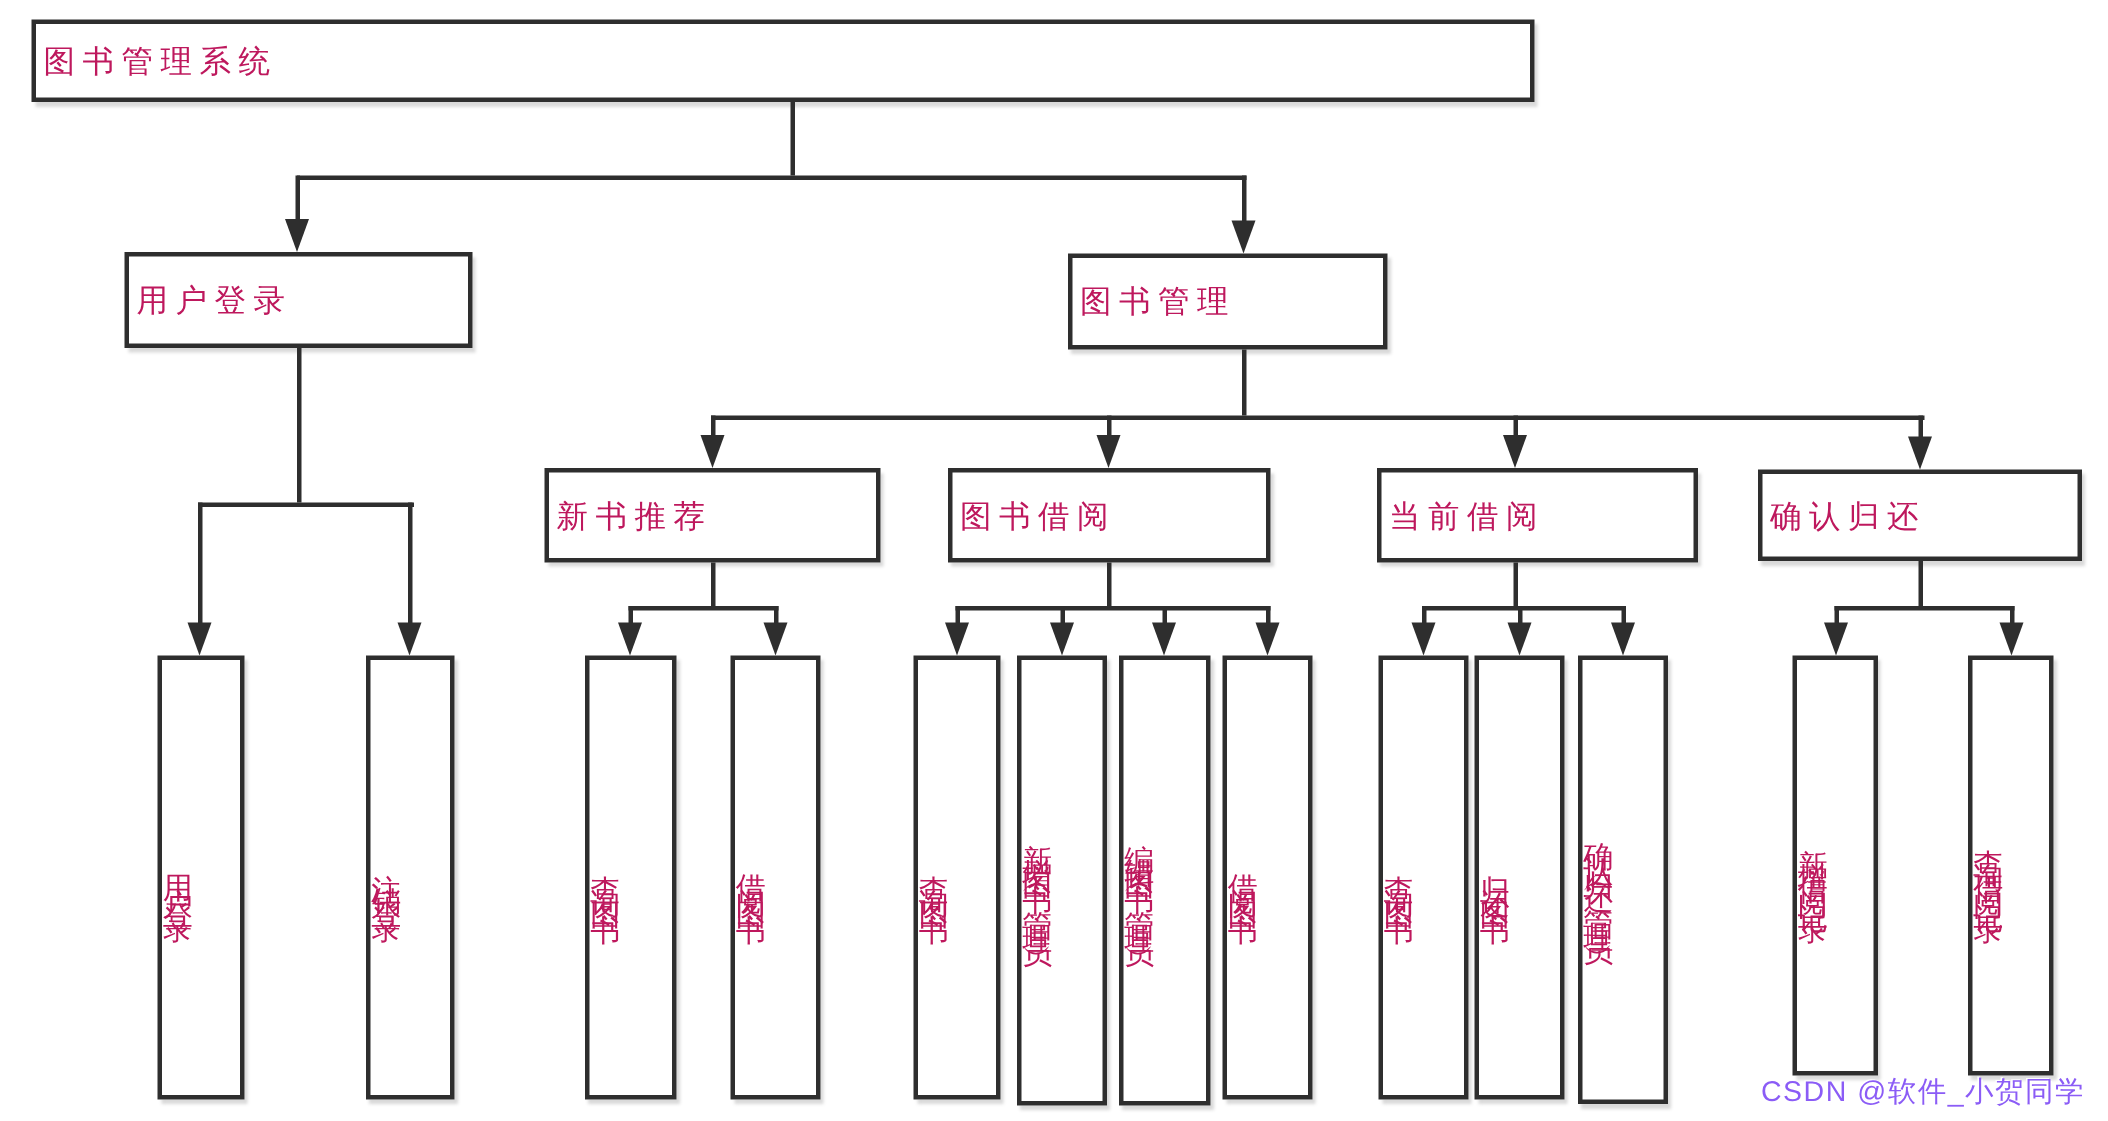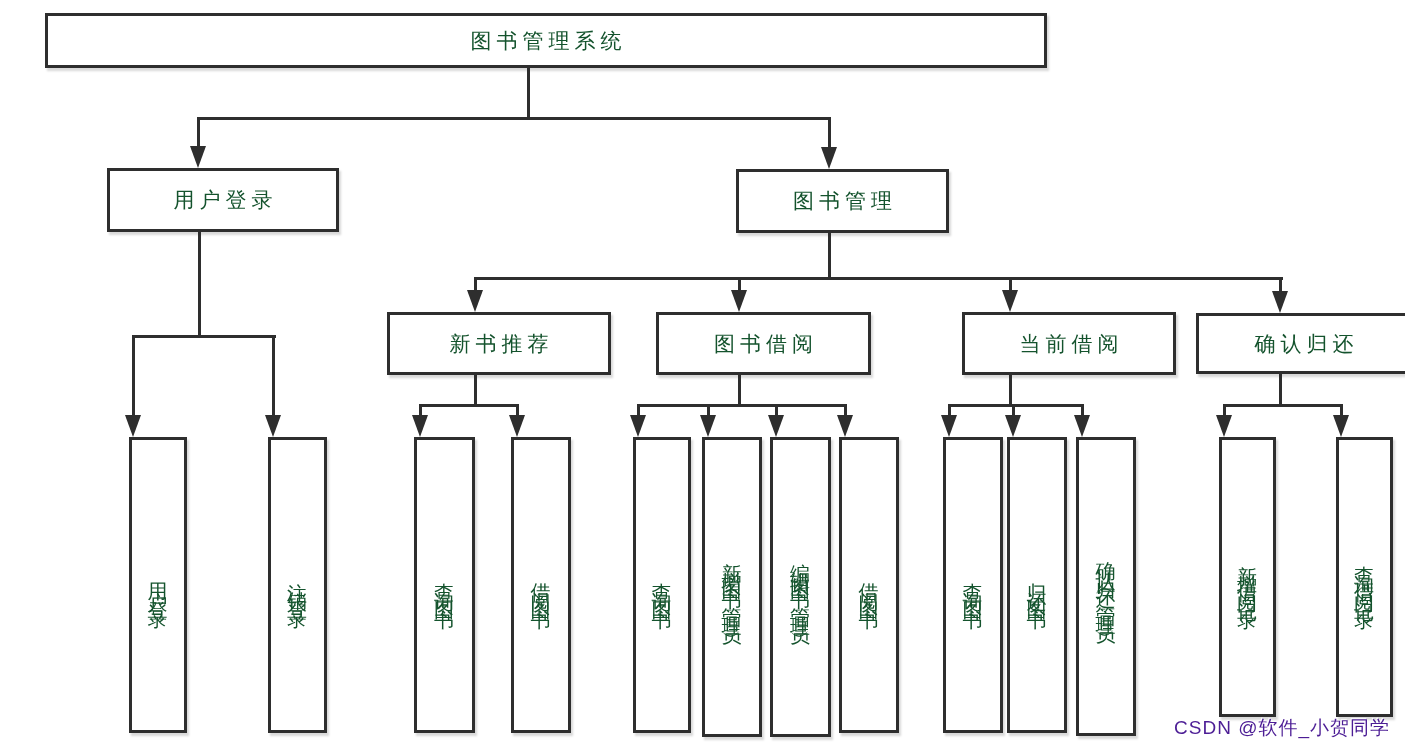--- a/index.html
+++ b/index.html
@@ -5,42 +5,42 @@
   html,body{margin:0;padding:0;}
   body{
     width:1405px;height:747px;position:relative;background:#ffffff;
     font-family:"Liberation Sans","DejaVu Sans",sans-serif;
     overflow:hidden;
   }
   .stage{position:absolute;left:0;top:0;width:1405px;height:747px;}
   
   .node{
     position:absolute;box-sizing:border-box;background:#ffffff;
-    border:3px solid #2e2e2e;display:flex;align-items:center;justify-content:center;
-    color:#14532d;box-shadow:2px 3px 2px rgba(130,130,130,0.30);margin-left:24px;
+    border:3px solid #2e2e2e;display:flex;align-items:center;justify-content:flex-start;
+    color:#be185d;box-shadow:2px 3px 2px rgba(130,130,130,0.30);
   }
   .node .hlabel{font-size:21px;letter-spacing:5px;text-indent:5px;white-space:nowrap;}
   .node .vlabel{
     writing-mode:vertical-lr;text-orientation:mixed;
     font-size:20px;letter-spacing:9px;line-height:1;white-space:nowrap;
   }
   
   .vl{position:absolute;width:3px;background:#2e2e2e;}
   .hl{position:absolute;height:3px;background:#2e2e2e;}
   .ar{position:absolute;width:17px;}
   .ar::before{
     content:'';position:absolute;left:7px;top:0;bottom:18px;width:3px;background:#2e2e2e;
   }
   .ar::after{
     content:'';position:absolute;left:0;bottom:0;width:0;height:0;
     border-left:8.5px solid transparent;border-right:8.5px solid transparent;
     border-top:22px solid #2e2e2e;
   }
   .watermark{
-    position:absolute;right:15px;bottom:6px;font-size:19px;color:#4c1d95;
+    position:absolute;right:15px;bottom:6px;font-size:19px;color:#8b5cf6;
     letter-spacing:1px;white-space:nowrap;
     text-shadow:1px 1px 0 #ffffff,-1px -1px 0 #ffffff;
   }
 </style>
 </head>
 <body>
 
 <div class="stage">
 
   <div class="node" style="left:21px;top:13px;width:1002px;height:55px;">
@@ -56,21 +56,21 @@
   </div>
 
   <div class="node" style="left:632px;top:312px;width:215px;height:63px;">
     <span class="hlabel">图书借阅</span>
   </div>
 
   <div class="node" style="left:363px;top:312px;width:224px;height:63px;">
     <span class="hlabel">新书推荐</span>
   </div>
 
-  <div class="node" style="left:938px;top:312px;width:214px;height:63px;">
+  <div class="node" style="left:918px;top:312px;width:214px;height:63px;">
     <span class="hlabel">当前借阅</span>
   </div>
 
   <div class="node" style="left:1172px;top:313px;width:216px;height:61px;">
     <span class="hlabel">确认归还</span>
   </div>
 
   <div class="node" style="left:105px;top:437px;width:58px;height:296px;">
     <span class="vlabel">用户登录</span>
   </div>

